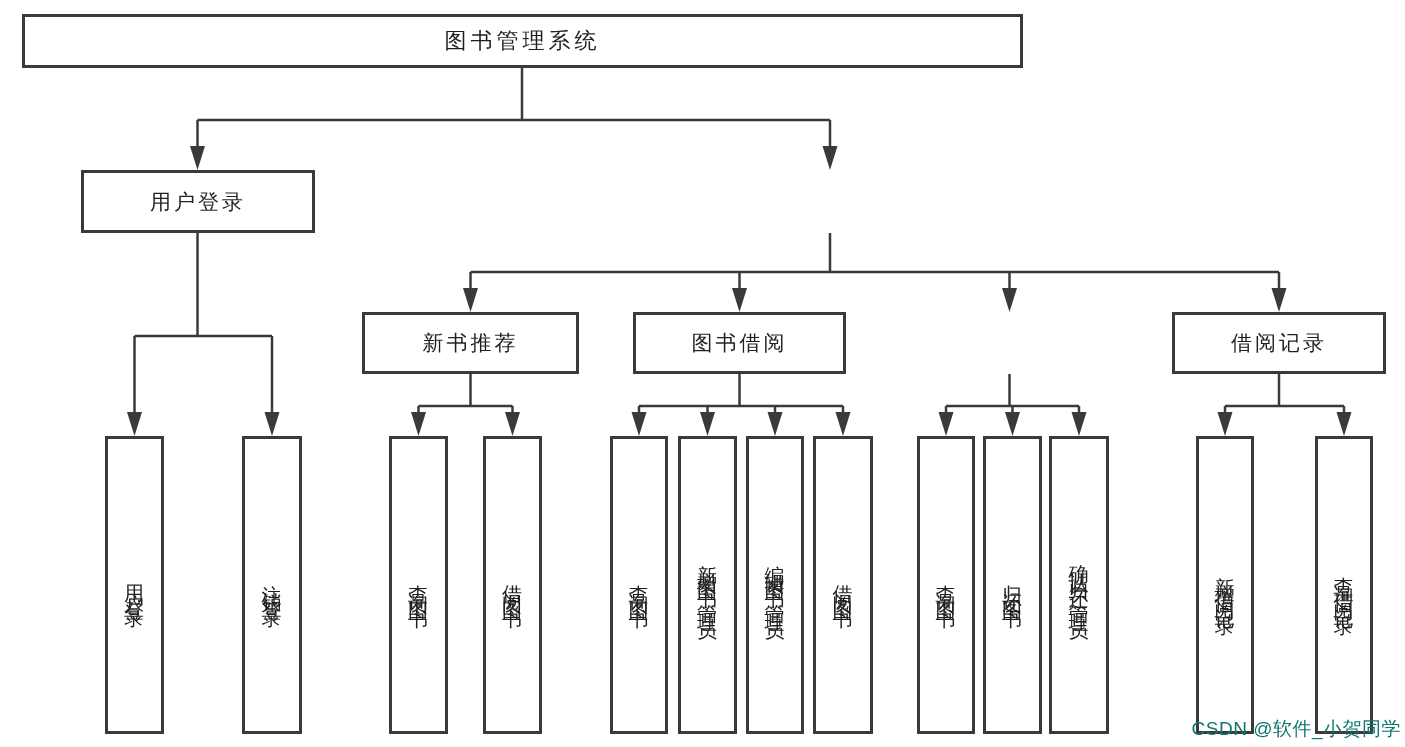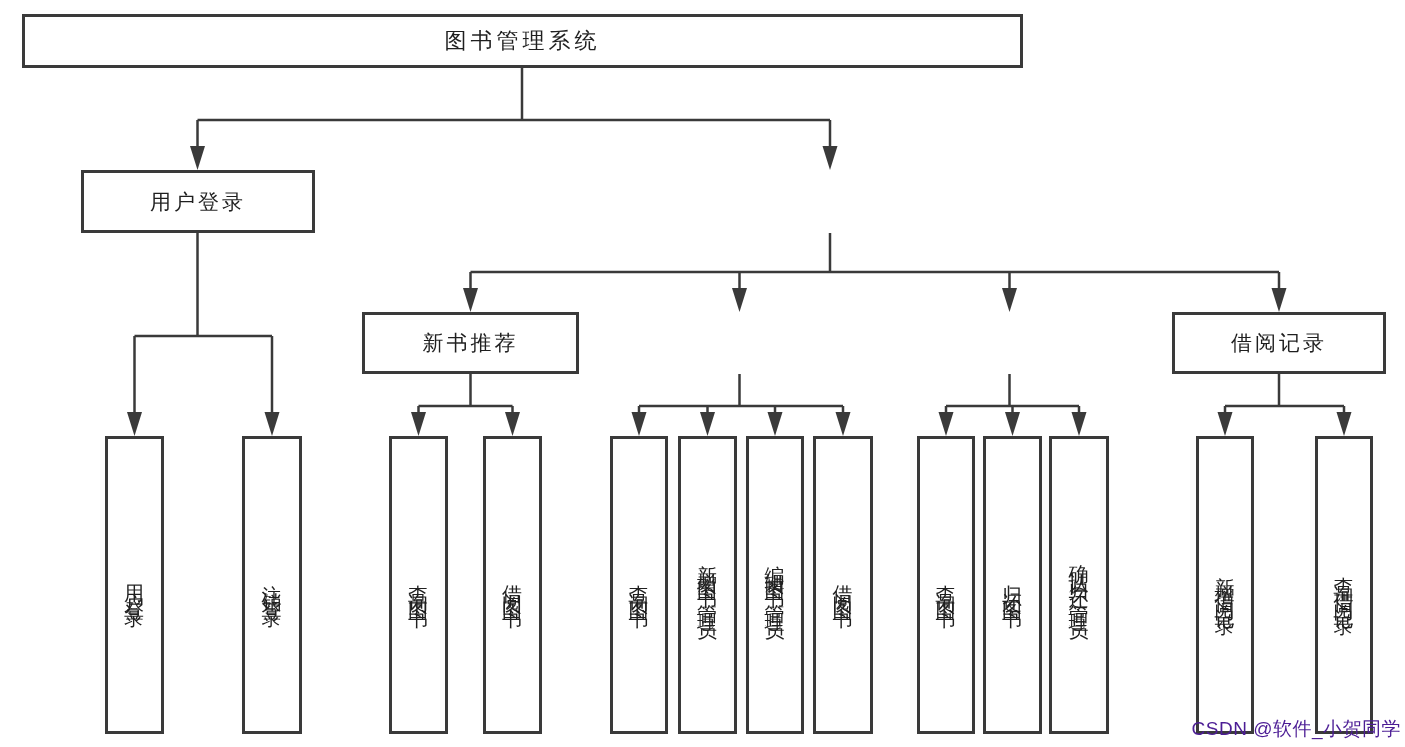--- a/index.html
+++ b/index.html
@@ -125,35 +125,36 @@
       <polygon points="1217.5,412 1232.5,412 1225,436"></polygon>
       <polygon points="1336.5,412 1351.5,412 1344,436"></polygon>
     </g>
   </svg>
 
   <div class="node h title" style="left:22px;top:14px;width:1001px;height:54px">图书管理系统</div>
 
   <div class="node h" style="left:81px;top:170px;width:234px;height:63px">用户登录</div>
 
   <div class="node h" style="left:362px;top:312px;width:217px;height:62px">新书推荐</div>
+  <div class="node h" style="left:633px;top:312px;width:213px;height:62px">图书借阅</div>
   <div class="node h" style="left:1172px;top:312px;width:214px;height:62px">借阅记录</div>
 
   <div class="node v" style="left:105px;top:436px;width:59px;height:298px">用户登录</div>
   <div class="node v" style="left:242px;top:436px;width:60px;height:298px">注销登录</div>
 
   <div class="node v" style="left:389px;top:436px;width:59px;height:298px">查询图书</div>
   <div class="node v" style="left:483px;top:436px;width:59px;height:298px">借阅图书</div>
 
   <div class="node v" style="left:610px;top:436px;width:58px;height:298px">查询图书</div>
   <div class="node v" style="left:678px;top:436px;width:59px;height:298px">新增图书（管理员）</div>
   <div class="node v" style="left:746px;top:436px;width:58px;height:298px">编辑图书（管理员）</div>
   <div class="node v" style="left:813px;top:436px;width:60px;height:298px">借阅图书</div>
 
   <div class="node v" style="left:917px;top:436px;width:58px;height:298px">查询图书</div>
   <div class="node v" style="left:983px;top:436px;width:59px;height:298px">归还图书</div>
   <div class="node v" style="left:1049px;top:436px;width:60px;height:298px">确认归还（管理员）</div>
 
   <div class="node v" style="left:1196px;top:436px;width:58px;height:298px">新增借阅记录</div>
   <div class="node v" style="left:1315px;top:436px;width:58px;height:298px">查询借阅记录</div>
 
-  <div id="watermark" style="color: #4c1d95;">CSDN @软件_小贺同学</div>
+  <div id="watermark" style="color: #0f766e;">CSDN @软件_小贺同学</div>
 
 </div>
 
 </body></html>

